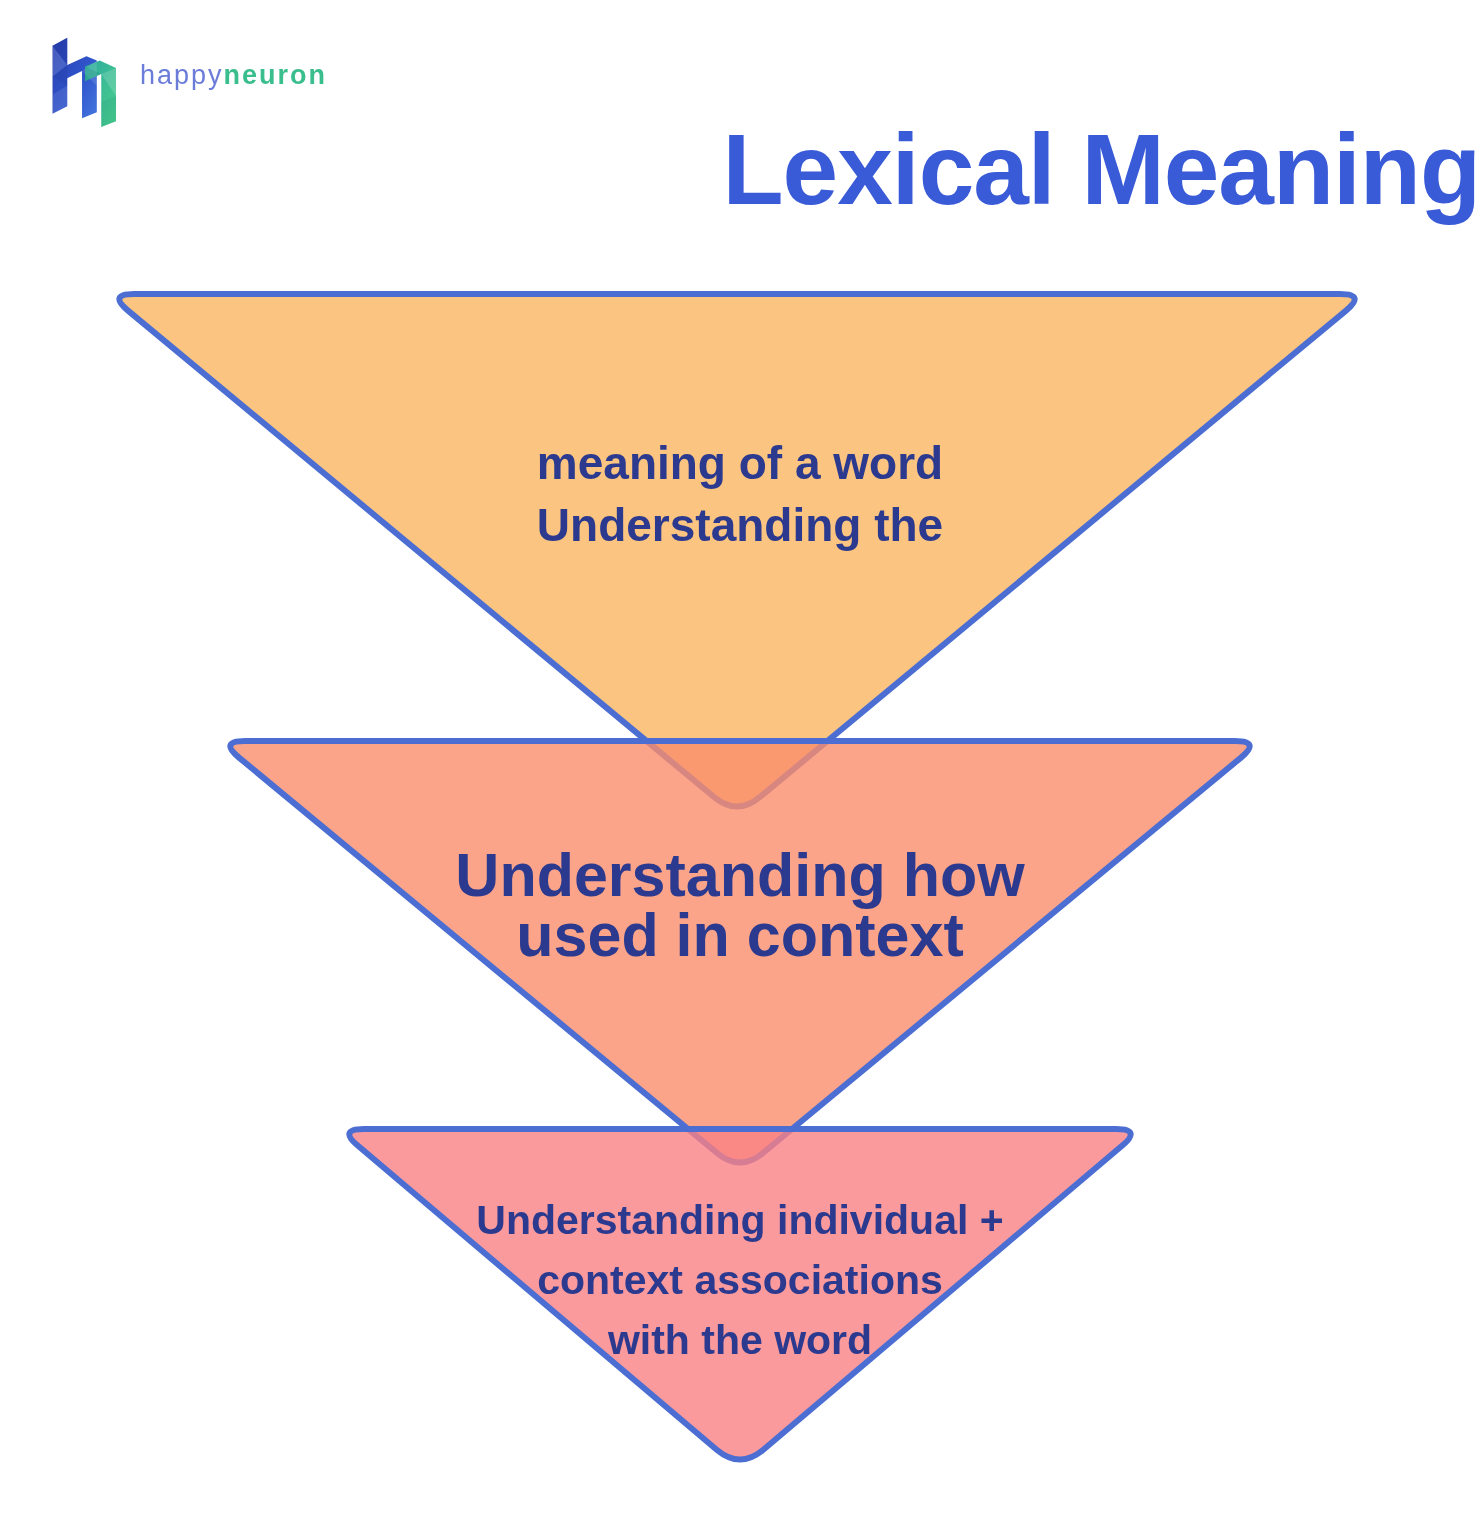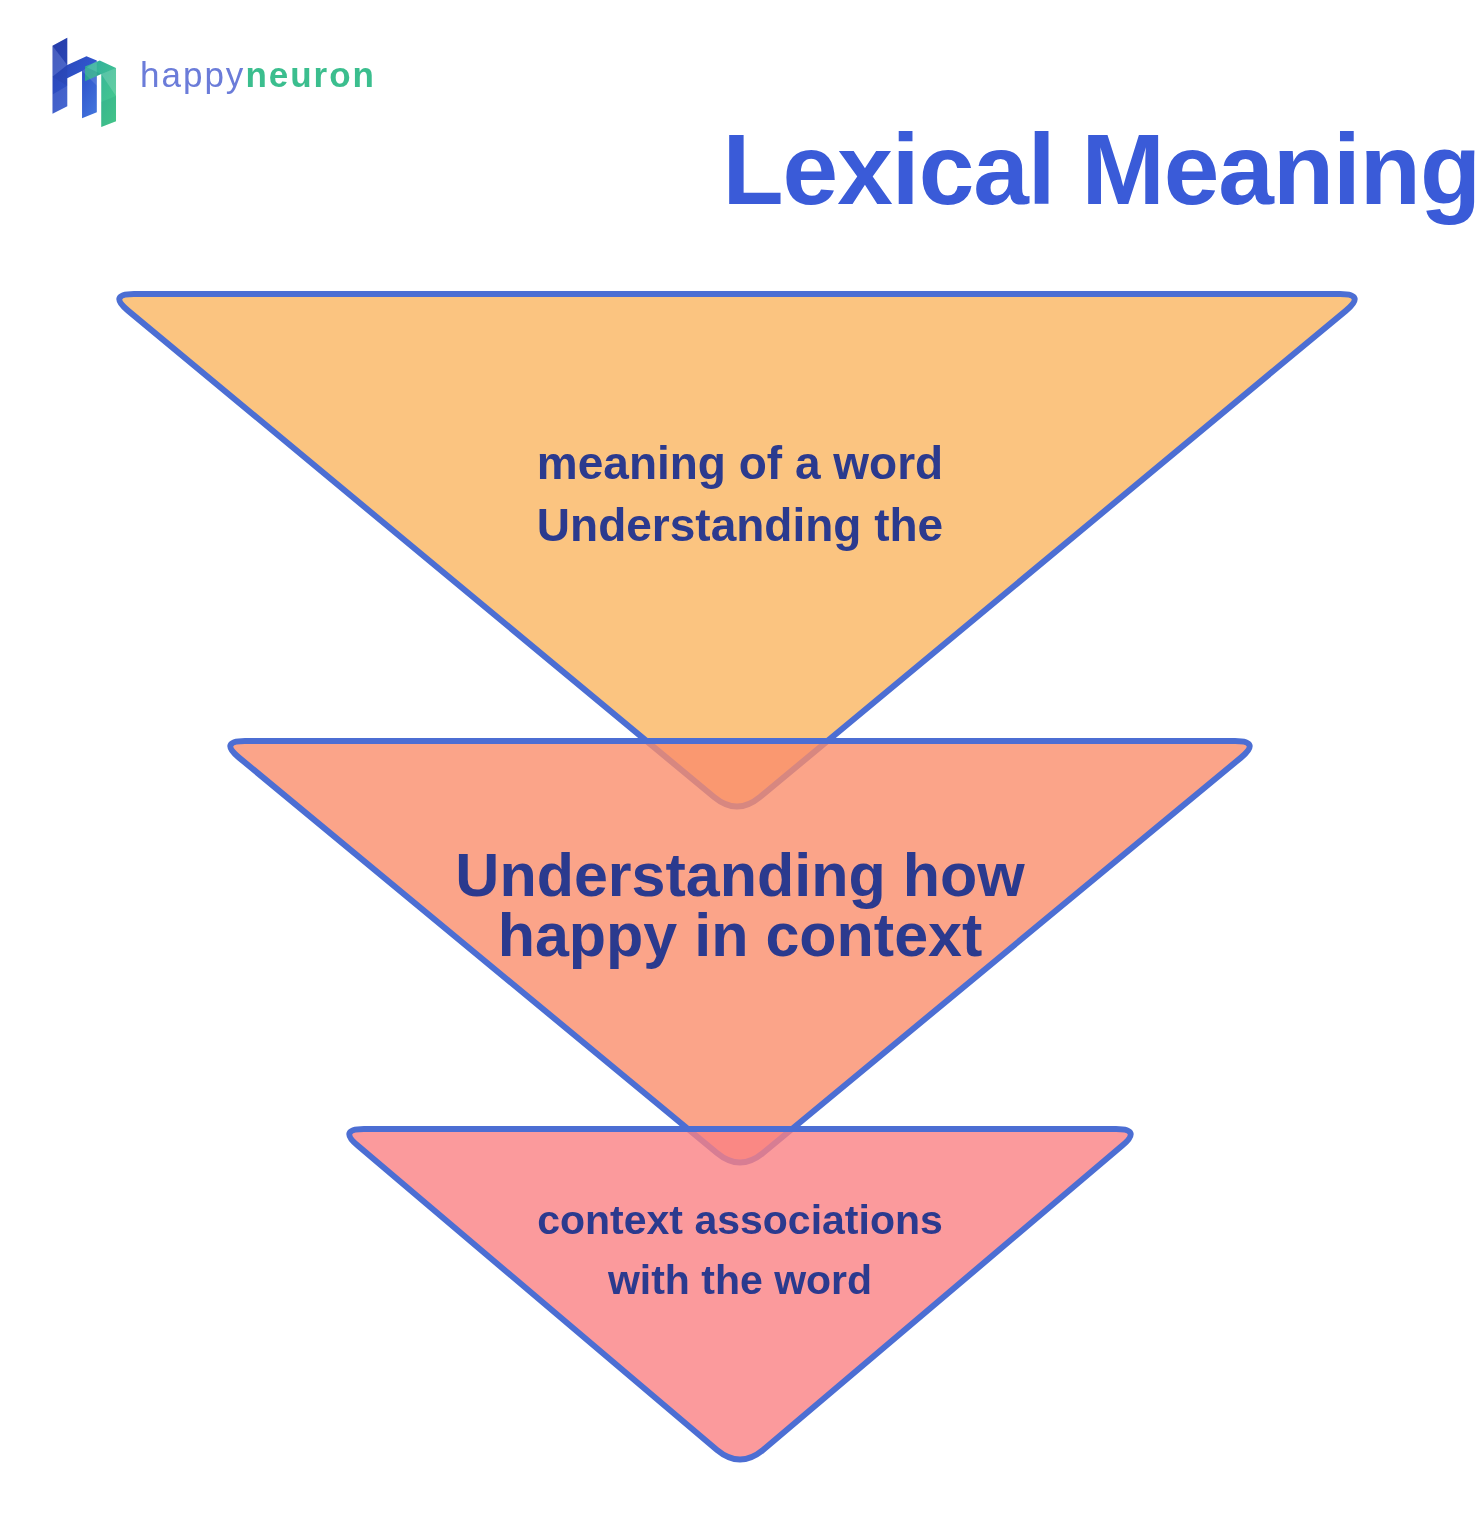--- a/index.html
+++ b/index.html
@@ -12,21 +12,21 @@
   }
   .page { position: relative; width: 1480px; height: 1536px; background: #ffffff; }
 
   
   .logo {
     position: absolute; left: 44px; top: 34px;
     display: flex; align-items: center; gap: 14px;
   }
   .logo-mark { width: 82px; height: 96px; display: block; }
   .logo-text {
-    font-size: 35px; letter-spacing: 2px; font-weight: 400;
+    font-size: 27px; letter-spacing: 2px; font-weight: 400;
     margin-top: -14px;
   }
   .logo-text .happy { color: #6B7CD9; }
   .logo-text .neuron { color: #3BBE8E; font-weight: 700; }
 
   
   .title {
     position: absolute; left: 0; right: 0; top: 112px;
     text-align: right;
     font-size: 100px; font-weight: 700; letter-spacing: -1px;
@@ -97,21 +97,22 @@
     <path class="tri" d="M364,1129 L1116,1129 Q1142,1129 1122,1145.8 L763,1450 Q740,1469 717,1450 L358,1145.8 Q338,1129 364,1129 Z" fill="rgba(250, 129, 131, 0.8)"></path>
   </svg>
 
   <div class="level-text level-1-text">
     <span class="line">meaning of a word</span>
     <span class="line">Understanding the</span>
   </div>
 
   <div class="level-text level-2-text">
     <span class="line">Understanding how</span>
-    <span class="line">happy in context</span>
+    <span class="line">used in context</span>
   </div>
 
   <div class="level-text level-3-text">
+    <span class="line">Understanding individual +</span>
     <span class="line">context associations</span>
     <span class="line">with the word</span>
   </div>
 
 </div>
 
 </body></html>

